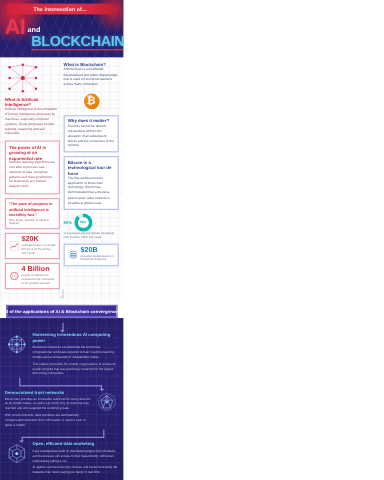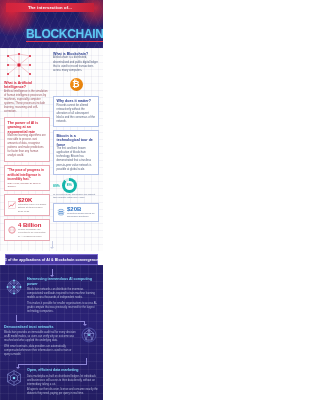--- a/index.html
+++ b/index.html
@@ -217,20 +217,24 @@
 
 <div class="header">
   <div class="hdr-diag"></div>
   <div class="hdr-glow"></div>
   <div class="hdr-glow2"></div>
 
   <div class="ribbon">
     <span>The intersection of...</span>
   </div>
 
+  <div class="title-row">
+    <div class="t-ai">AI</div>
+    <div class="t-and">and</div>
+  </div>
   <div class="t-bc-wrap">
     <div class="t-bc">BLOCKCHAIN</div>
     <div class="t-underline"></div>
   </div>
 </div>
 
 <div class="light">
   <div class="grid-bg"></div>
 
   <div class="cols">

